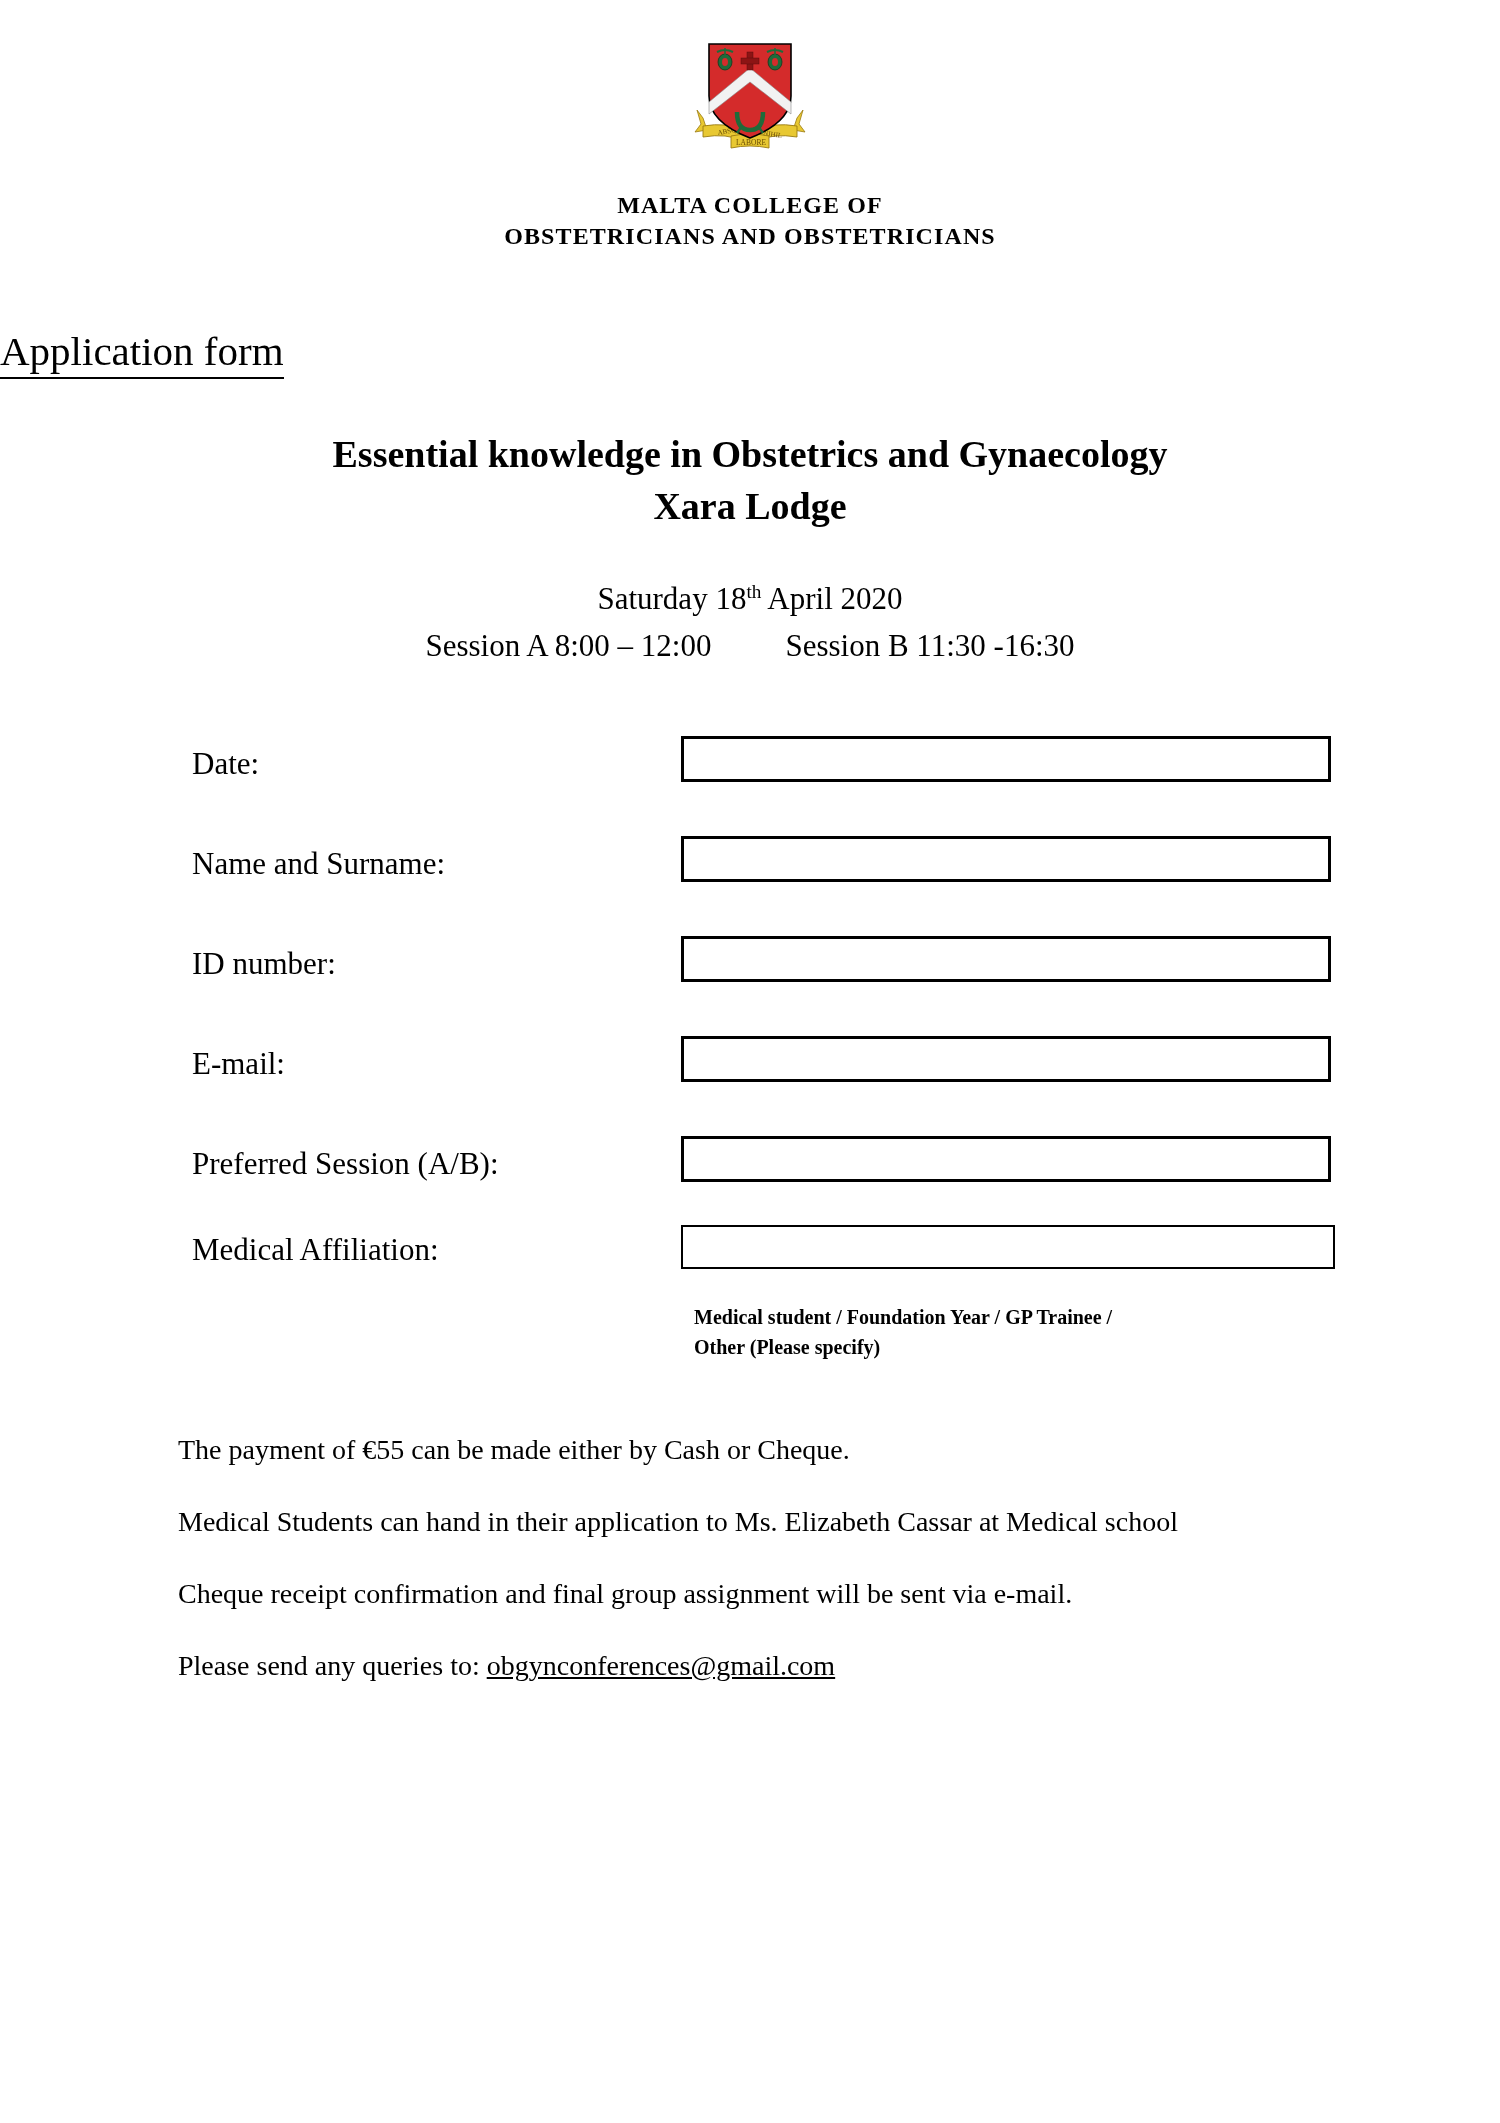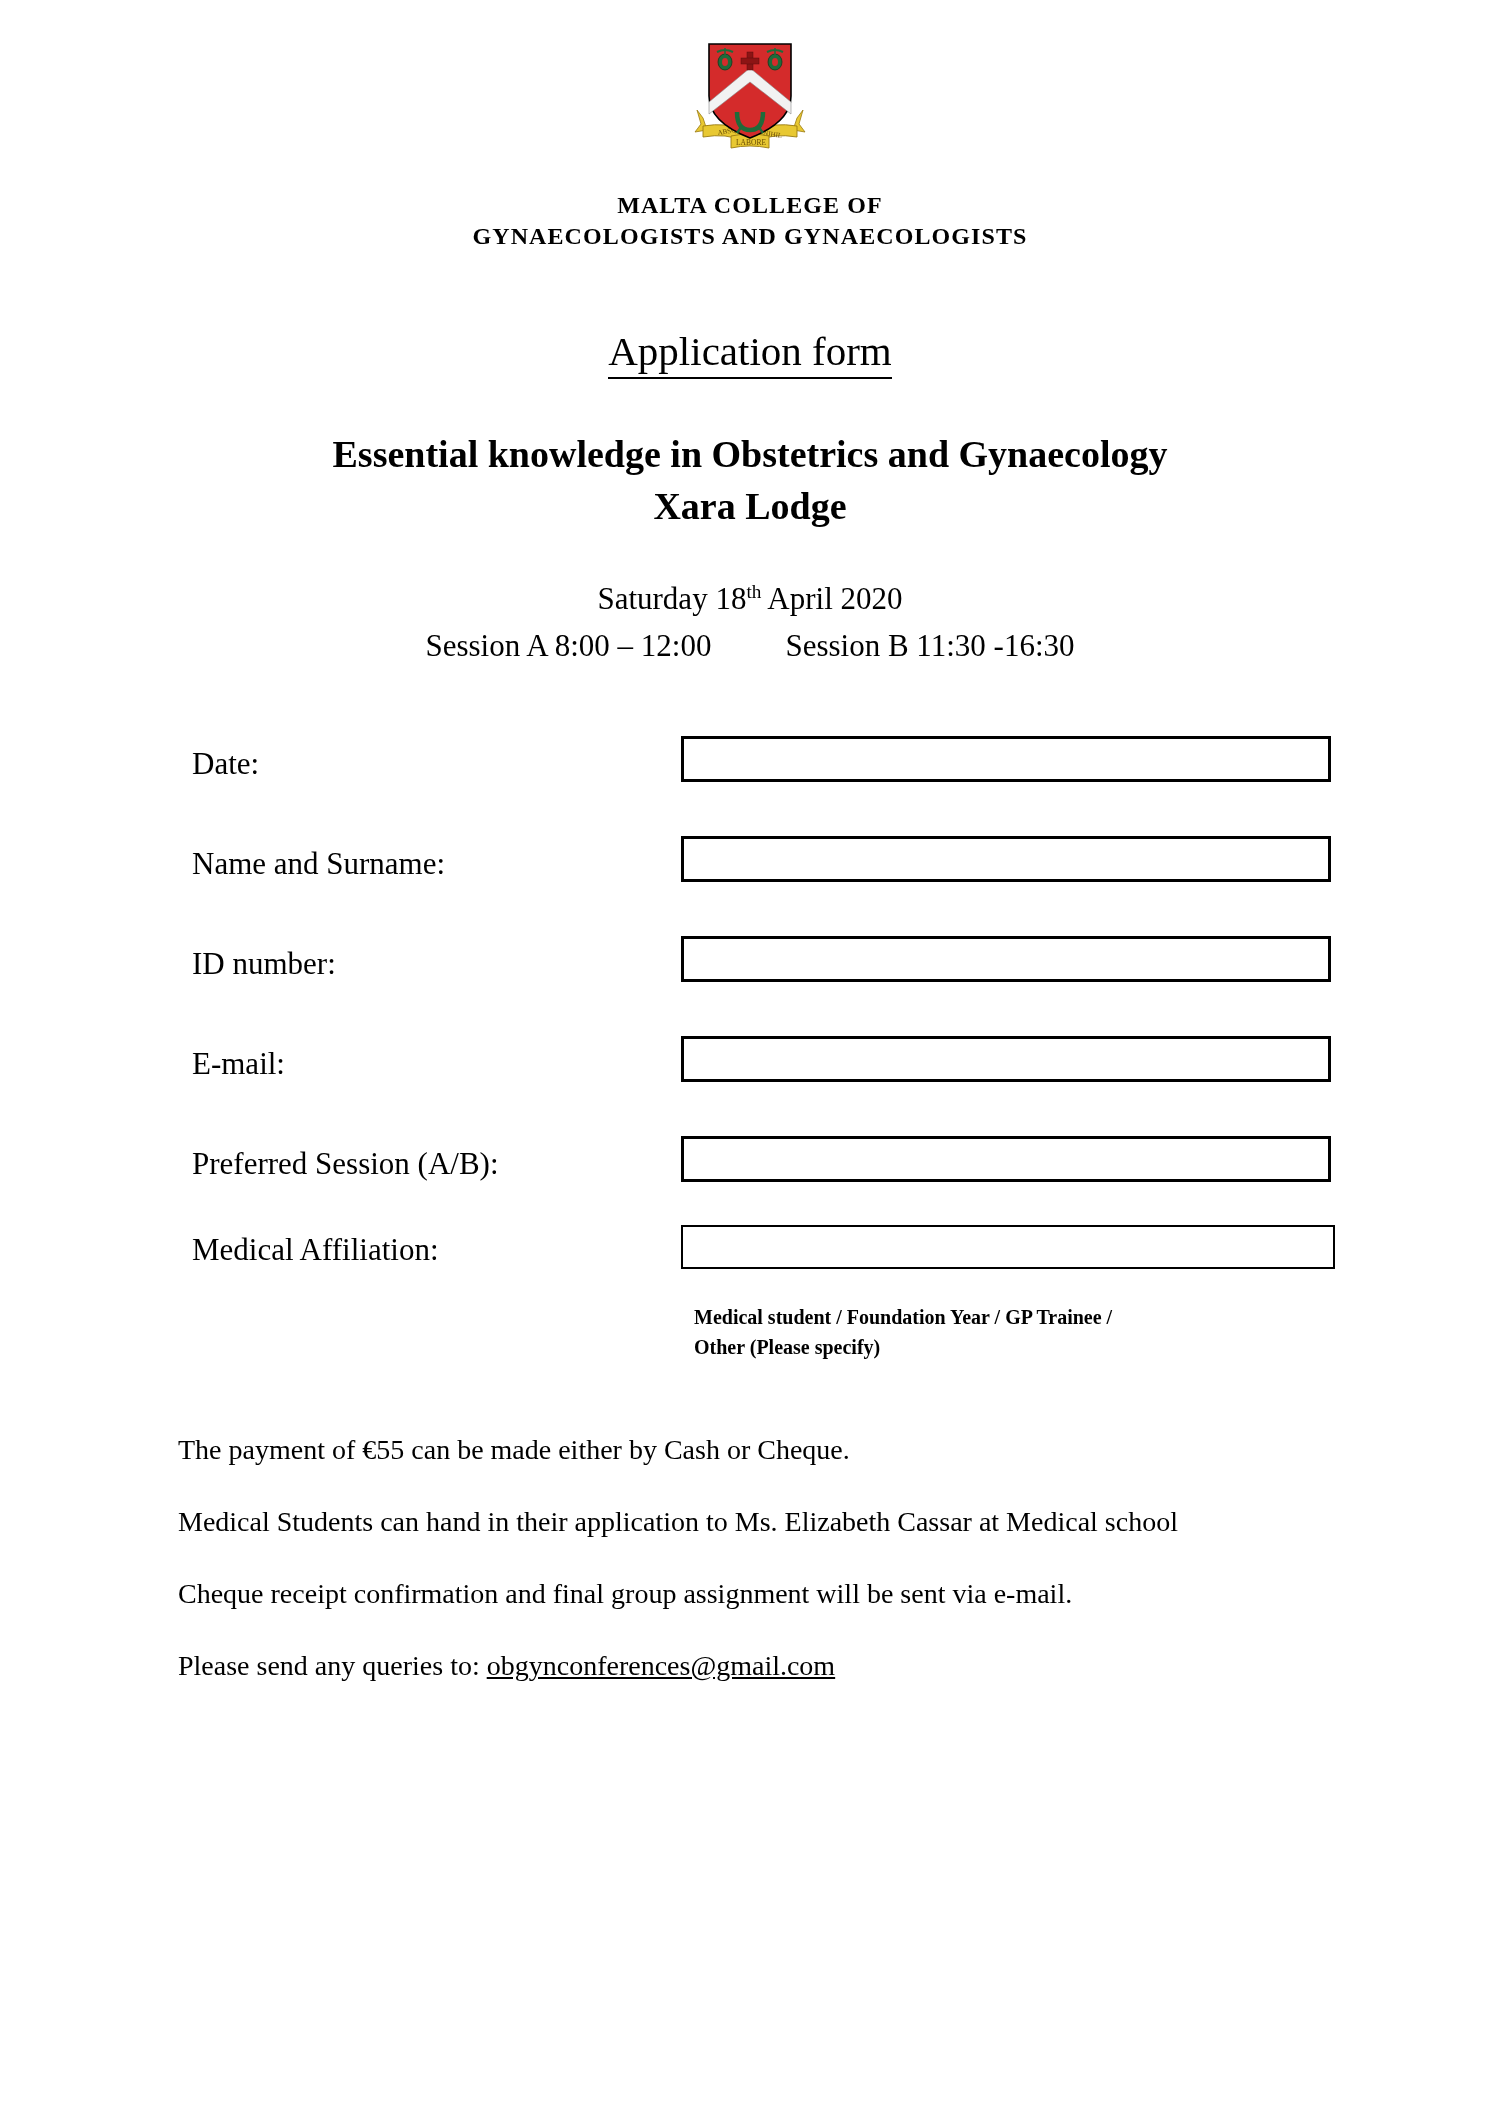--- a/index.html
+++ b/index.html
@@ -52,21 +52,20 @@
   }
   .college-name .l1 { display: block; }
   .college-name .l2 { display: block; }
 
   
   .doc-title {
     position: absolute;
     top: 327px;
     left: 0;
     width: 1500px;
-    text-align: center;
     font-size: 41px;
     line-height: 48px;
   }
   .doc-title span {
     border-bottom: 2px solid #000;
     padding-bottom: 3px;
   }
 
   .event-title {
     position: absolute;
@@ -225,21 +224,21 @@
           <path d="M50 74 Q50 92 63 92 Q76 92 76 74" stroke="#1f6b3a" stroke-width="4.5" fill="none"></path>
           <path d="M55 88 L50 95" stroke="#1f6b3a" stroke-width="2.4"></path>
           <path d="M71 88 L76 95" stroke="#1f6b3a" stroke-width="2.4"></path>
         </g>
       </svg>
     </span>
   </div>
 
   <div class="college-name">
     <span class="l1">MALTA  COLLEGE  OF</span>
-    <span class="l2">GYNAECOLOGISTS  AND  GYNAECOLOGISTS</span>
+    <span class="l2">OBSTETRICIANS  AND  OBSTETRICIANS</span>
   </div>
 
   <div class="doc-title">
     <span>Application form</span>
   </div>
 
   <div class="event-title">
     <div>Essential knowledge in Obstetrics and Gynaecology</div>
     <div>Xara Lodge</div>
   </div>

